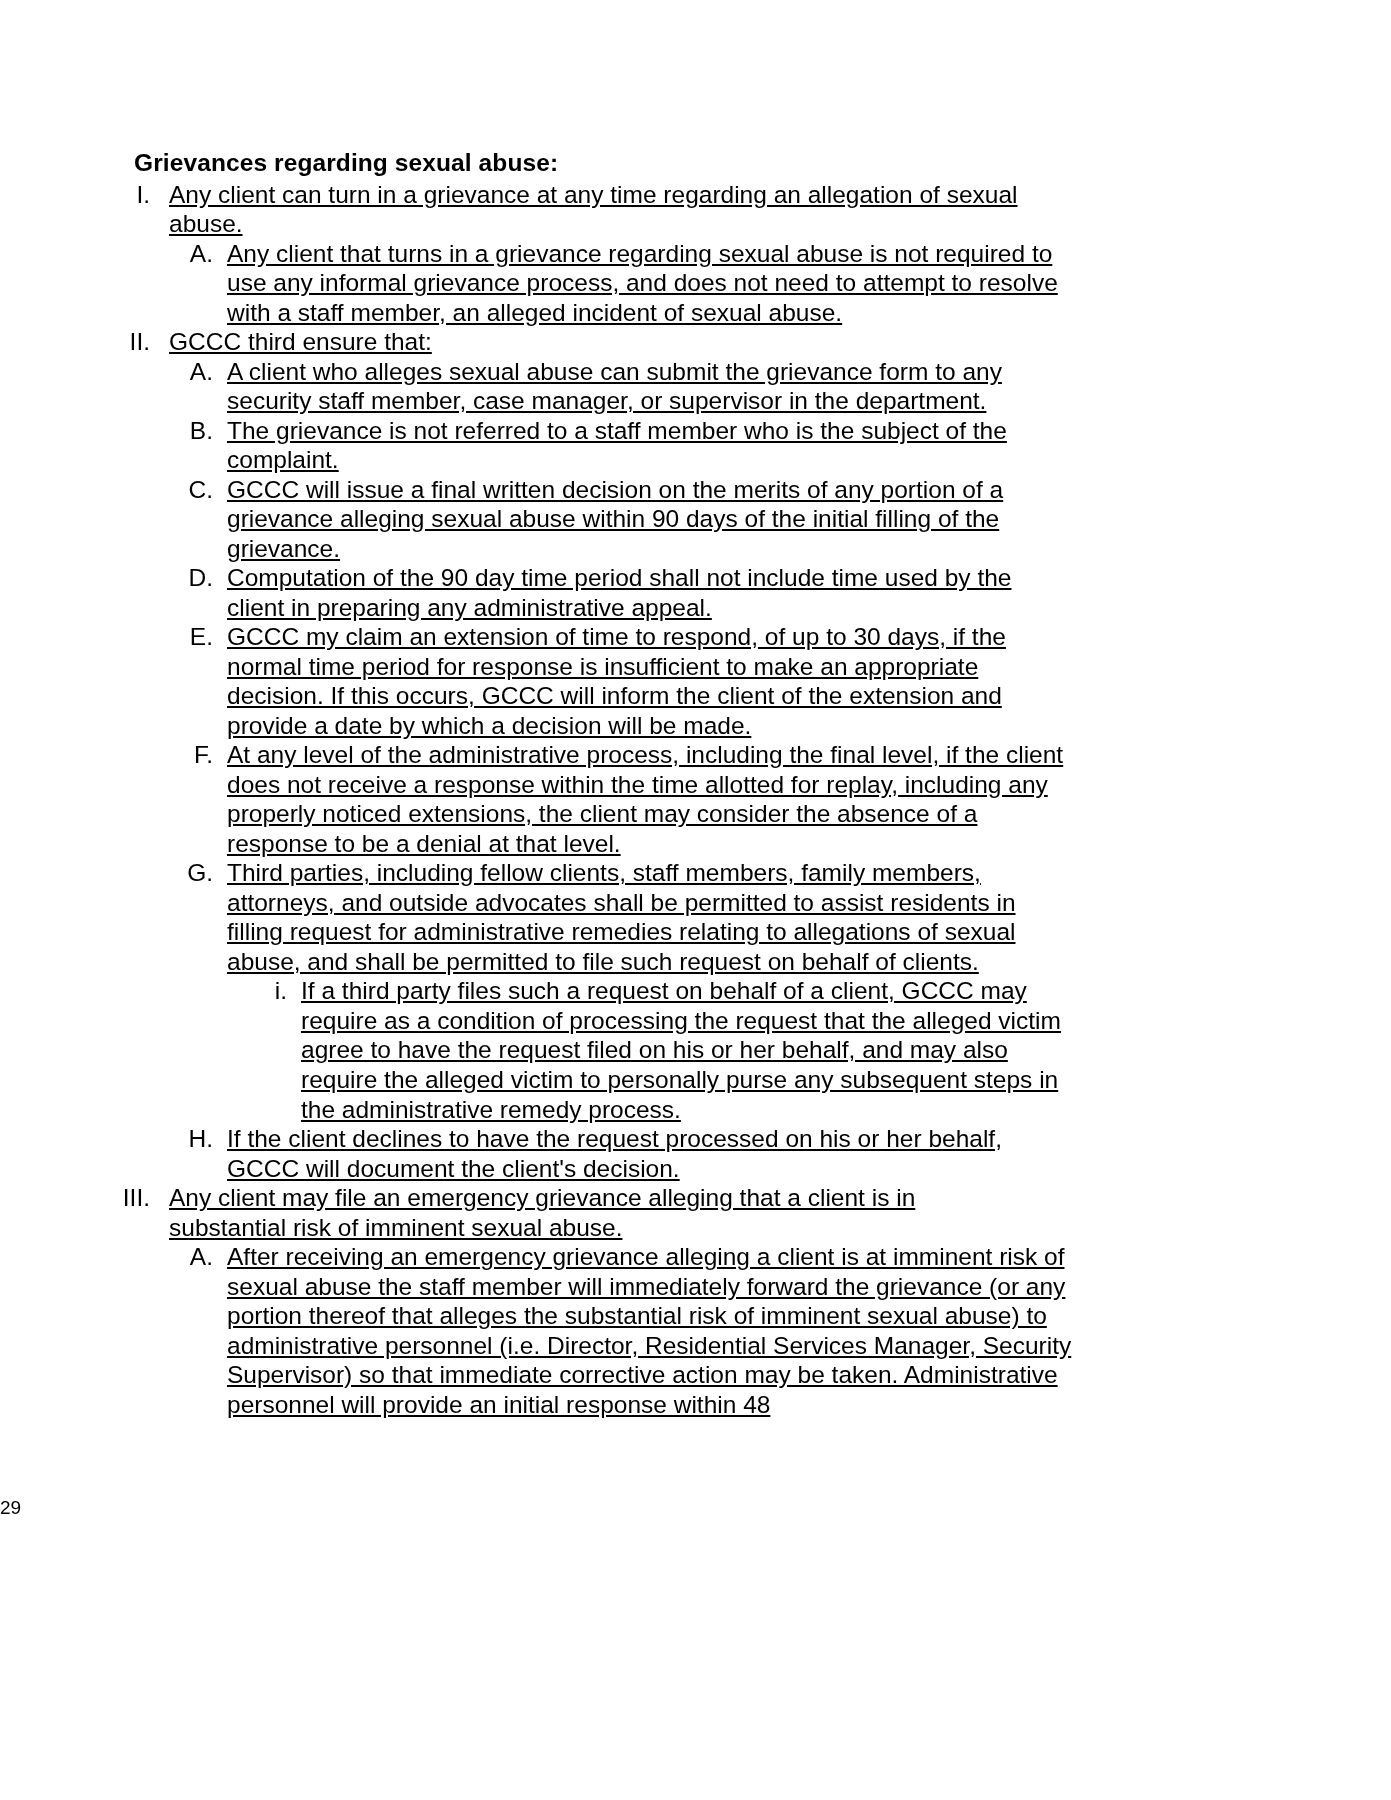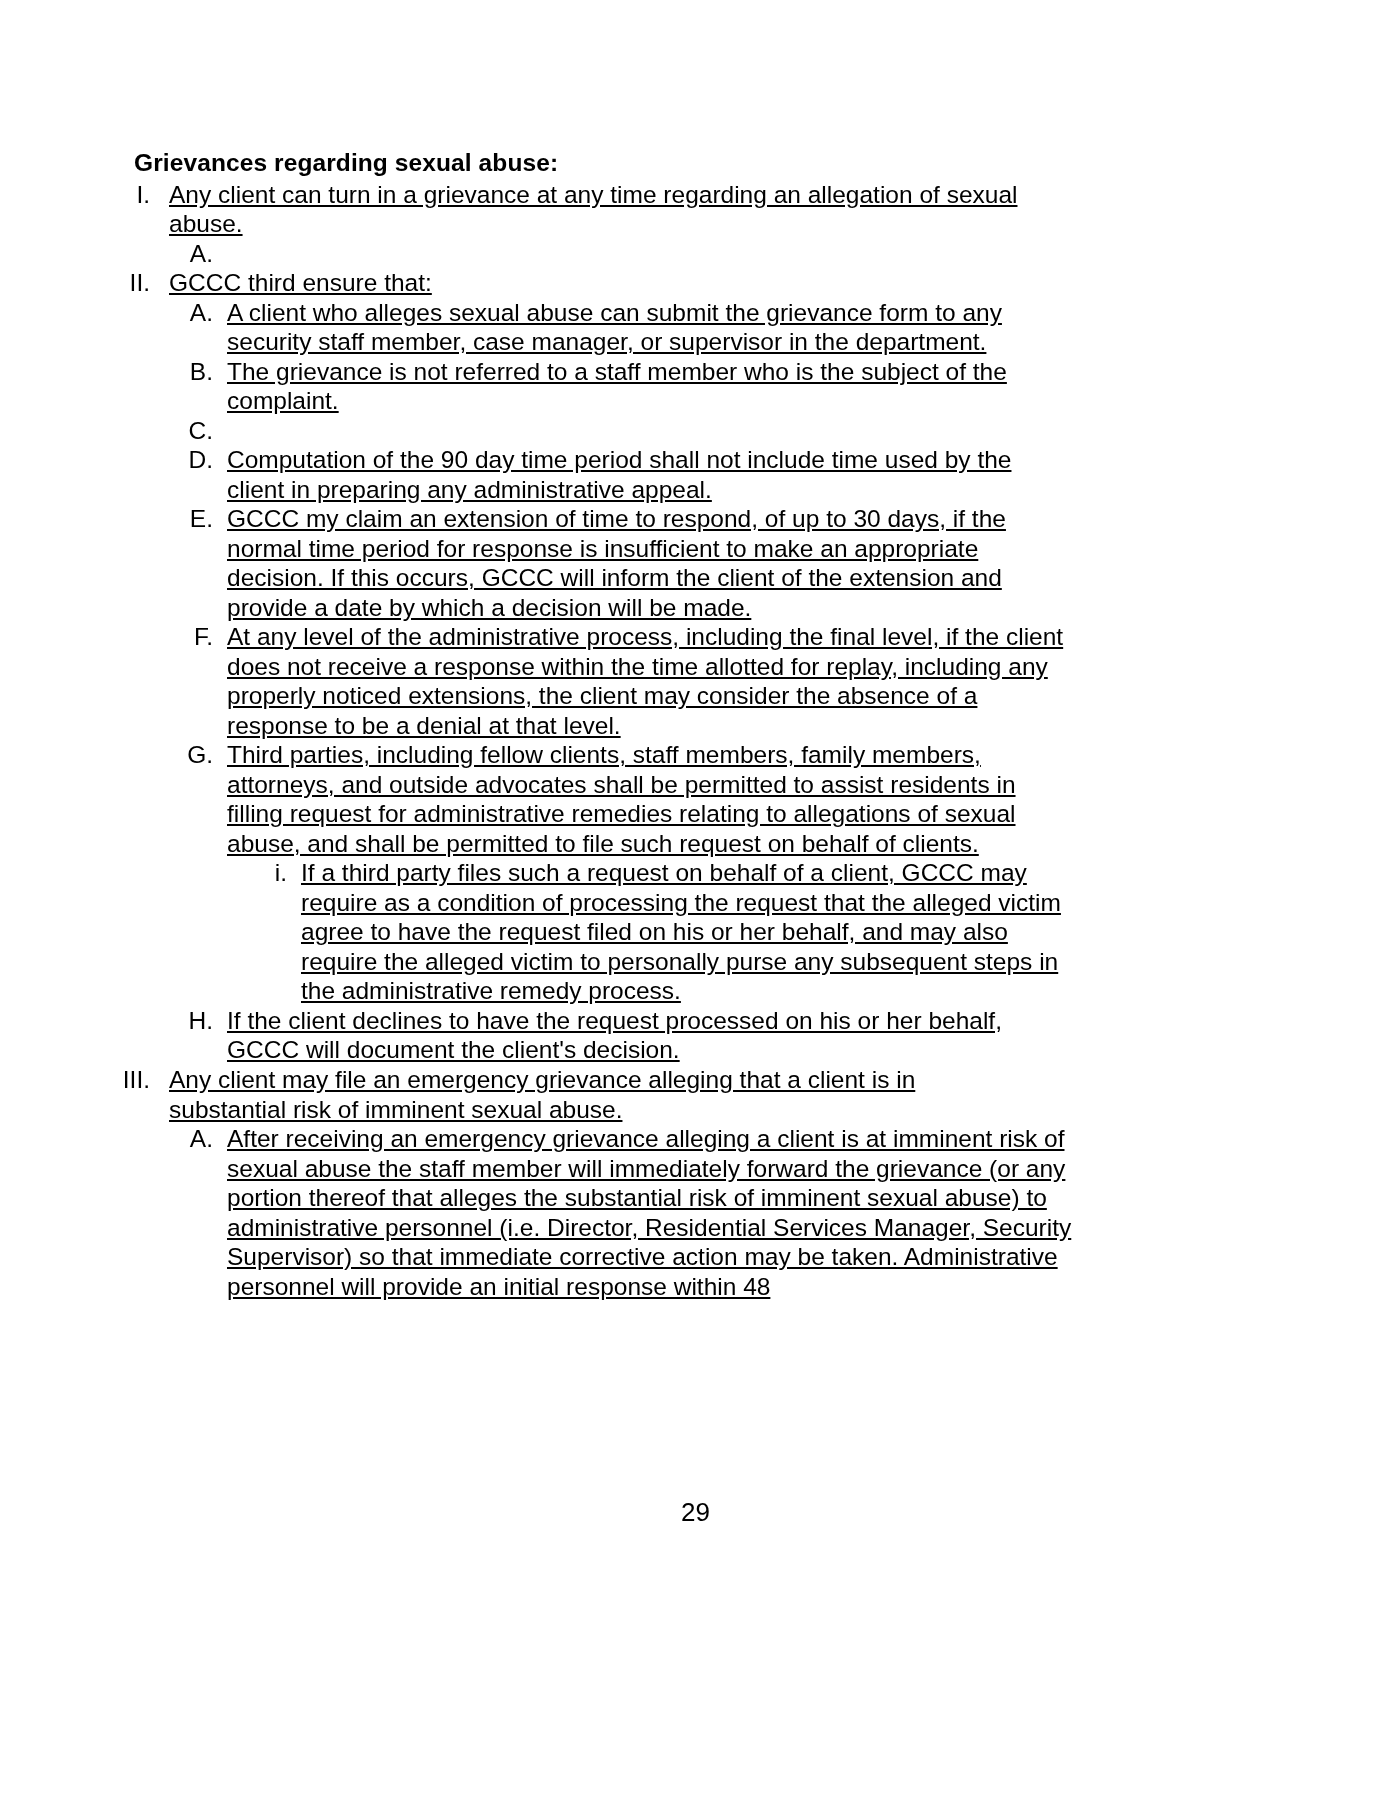--- a/index.html
+++ b/index.html
@@ -62,59 +62,61 @@
   
   .lvl3 { margin-left: 175px; }
   .lvl3 > .marker { width: 36px; padding-right: 14px; }
   .lvl3 > .text   { max-width: 760px; }
 
   .page-number {
     position: absolute;
     left: 0;
     right: 0;
     top: 1497px;
-    text-align: center;
-    font-size: 26px;
+    text-align: left;
+    font-size: 19px;
   }
 </style>
 </head>
 <body>
 
 <div class="page">
 
   <div class="doc-body">
 
     <div class="heading">Grievances regarding sexual abuse:</div>
 
     <div class="row lvl1">
       <div class="marker">I.</div>
       <div class="text">Any client can turn in a grievance at any time regarding an allegation of sexual abuse.</div>
     </div>
 
     <div class="row lvl2">
       <div class="marker">A.</div>
+      <div class="text">Any client that turns in a grievance regarding sexual abuse is not required to use any informal grievance process, and does not need to attempt to resolve with a staff member, an alleged incident of sexual abuse.</div>
     </div>
 
     <div class="row lvl1">
       <div class="marker">II.</div>
       <div class="text">GCCC third ensure that:</div>
     </div>
 
     <div class="row lvl2">
       <div class="marker">A.</div>
       <div class="text">A client who alleges sexual abuse can submit the grievance form to any security staff member, case manager, or supervisor in the department.</div>
     </div>
 
     <div class="row lvl2">
       <div class="marker">B.</div>
       <div class="text">The grievance is not referred to a staff member who is the subject of the complaint.</div>
     </div>
 
     <div class="row lvl2">
       <div class="marker">C.</div>
+      <div class="text">GCCC will issue a final written decision on the merits of any portion of a grievance alleging sexual abuse within 90 days of the initial filling of the grievance.</div>
     </div>
 
     <div class="row lvl2">
       <div class="marker">D.</div>
       <div class="text">Computation of the 90 day time period shall not include time used by the client in preparing any administrative appeal.</div>
     </div>
 
     <div class="row lvl2">
       <div class="marker">E.</div>
       <div class="text">GCCC my claim an extension of time to respond, of up to 30 days, if the normal time period for response is insufficient to make an appropriate decision.  If this occurs, GCCC will inform the client of the extension and provide a date by which a decision will be made.</div>

